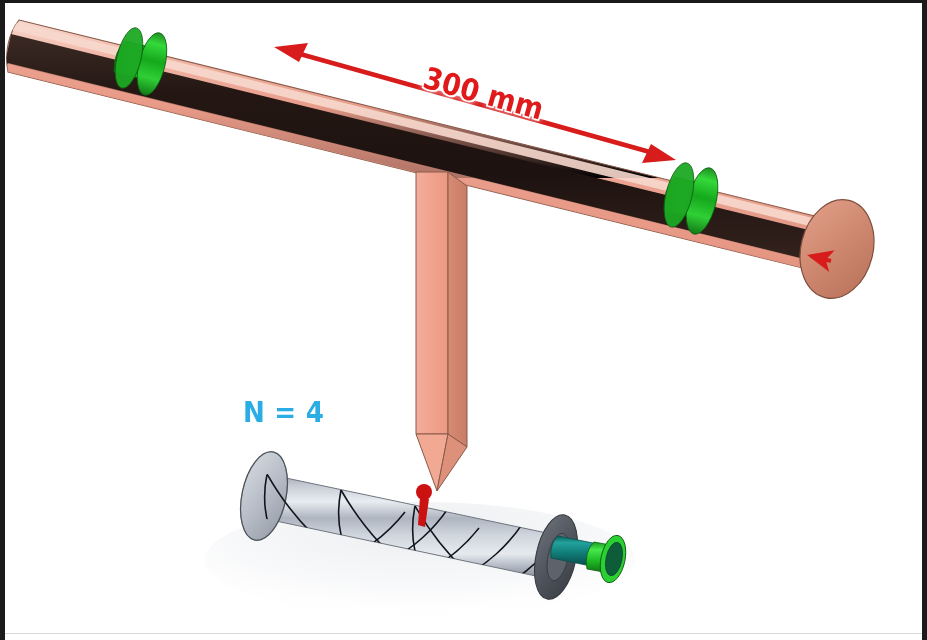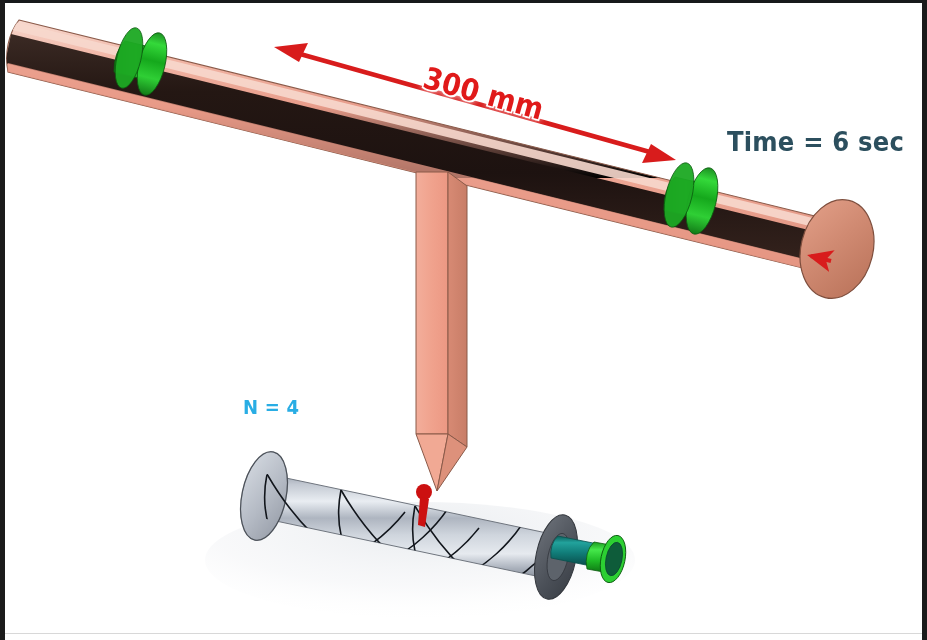--- a/index.html
+++ b/index.html
@@ -63,21 +63,21 @@
       -1px -1px 0 #ffffff,
        1px -1px 0 #ffffff,
       -1px  1px 0 #ffffff,
        1px  1px 0 #ffffff,
        0 0 7px #ffffff,
        0 0 12px #ffffff;
   }
   #label-starts {
     left: 238px;
     top: 395px;
-    font-size: 20px;
+    font-size: 29px;
     color: #29ade4;
     font-family: "DejaVu Sans", sans-serif;
     font-stretch: condensed;
     text-shadow:
       -1px -1px 0 #ffffff,
        1px -1px 0 #ffffff,
       -1px  1px 0 #ffffff,
        1px  1px 0 #ffffff,
        0 0 7px #ffffff,
        0 0 12px #ffffff;
@@ -305,18 +305,17 @@
       <line x1="288" y1="52" x2="652" y2="154" stroke="#d81c1c" stroke-width="4.6" stroke-linecap="butt"></line>
 
       <path d="M 269,47 L 303,43 L 294,62 Z" fill="#d81c1c"></path>
 
       <path d="M 671,160 L 637,163 L 646,144 Z" fill="#d81c1c"></path>
     </g>
   </svg>
 
   <div class="anno" id="label-length">300 mm</div>
 
-  <div class="anno" id="label-time">Time = 6 sec</div>
 
   <div class="anno" id="label-starts">N = 4</div>
 
   <div id="bottom-rule"></div>
 </div>
 
 </body></html>

